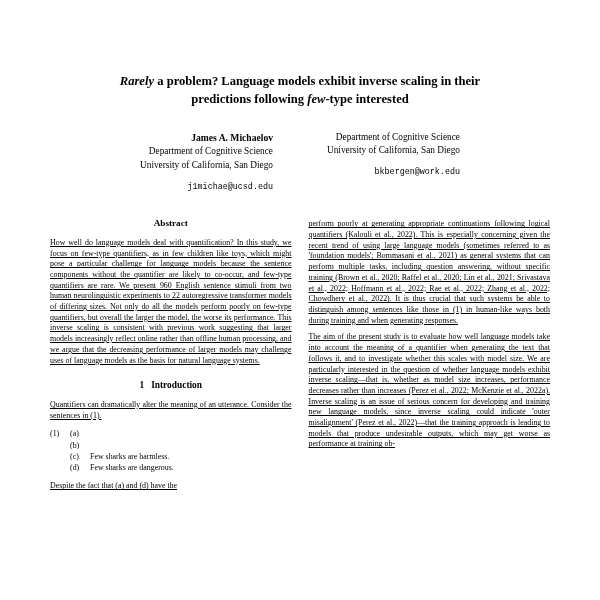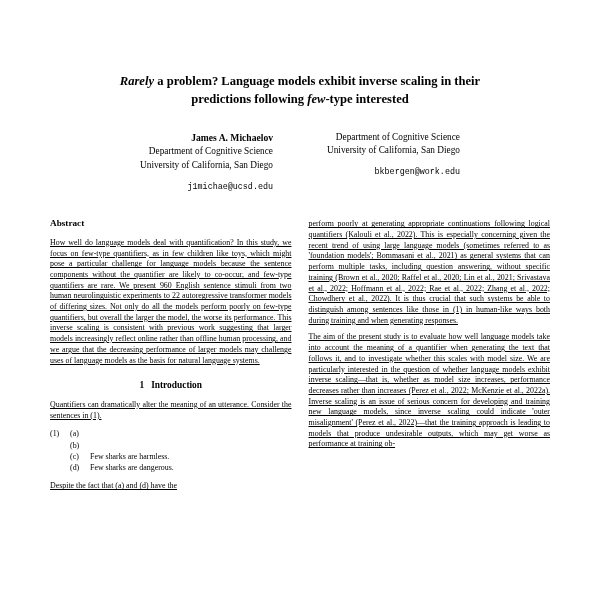--- a/index.html
+++ b/index.html
@@ -61,20 +61,21 @@
     padding: 18px 34px 0 34px;
     box-sizing: border-box;
   }
   .col {
     width: 258px;
     font-size: 7.9px;
     line-height: 1.355;
     text-align: justify;
   }
   .section-head {
+    text-align: center;
     font-weight: bold;
     font-size: 9.2px;
     margin: 6px 0 6px 0;
   }
   .numbered-head {
     font-weight: bold;
     font-size: 9.4px;
     margin: 13px 0 6px 0;
     text-align: center;
   }

